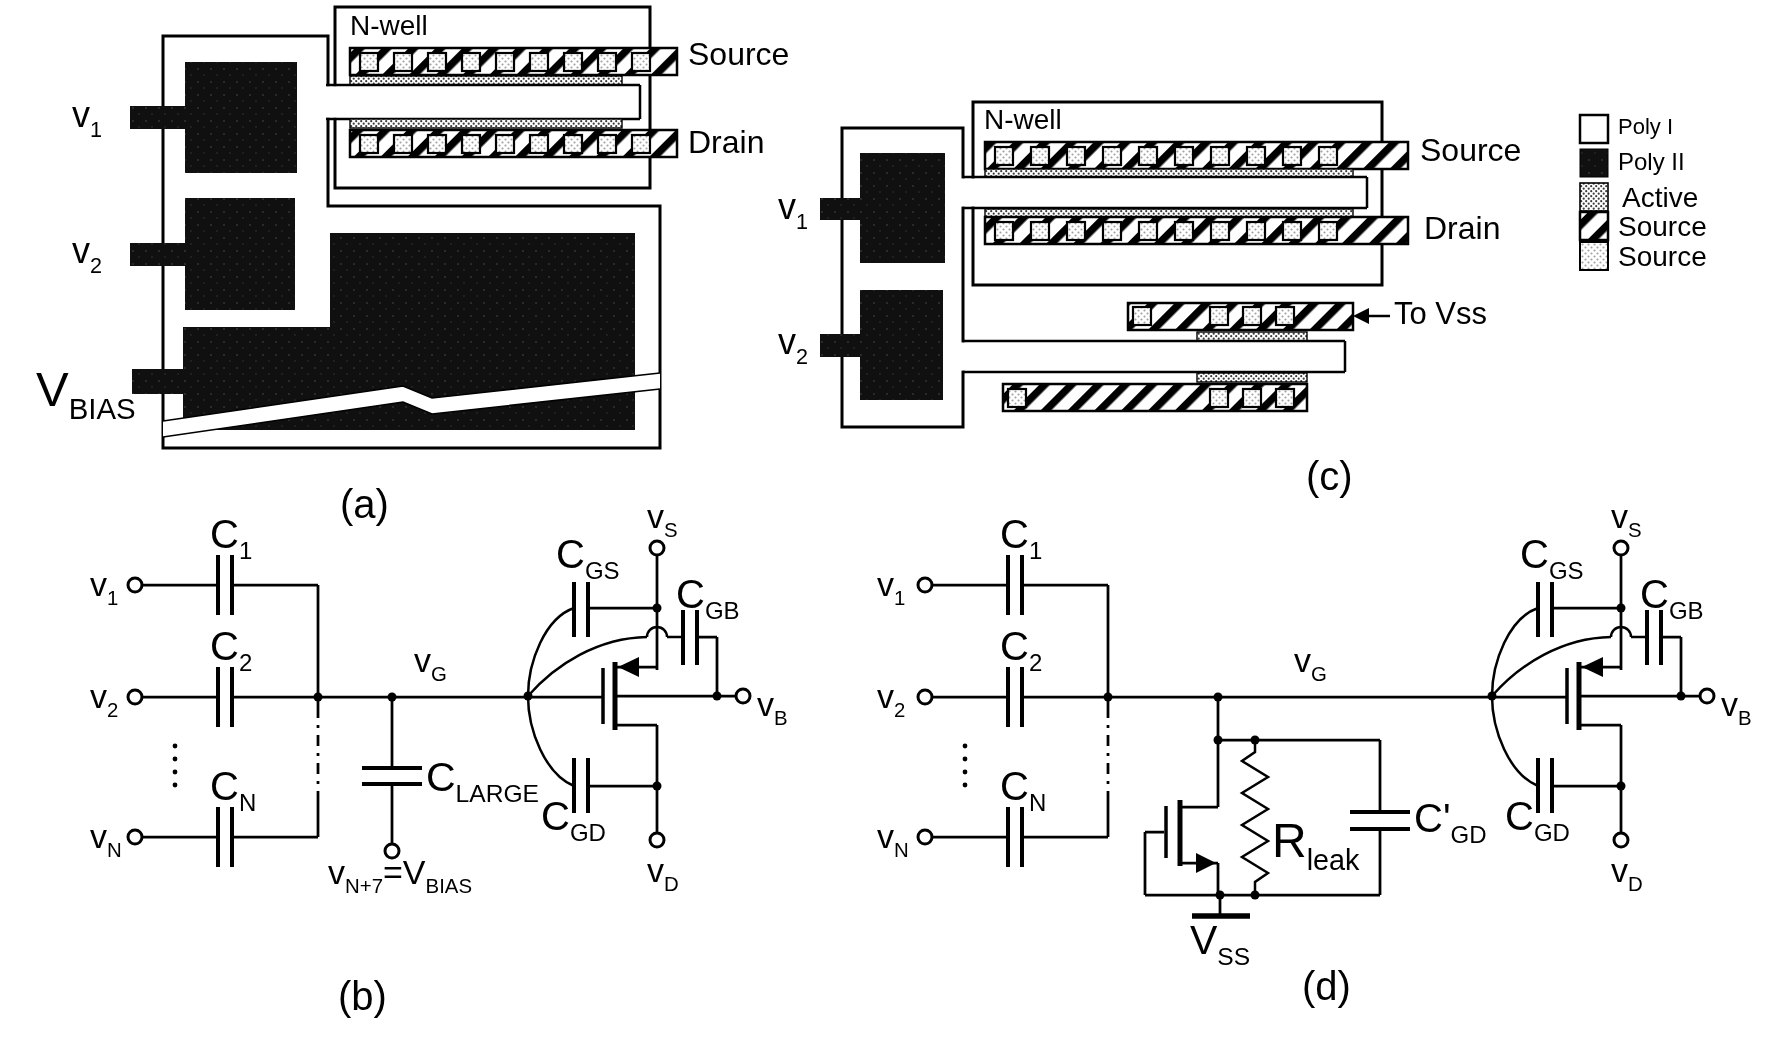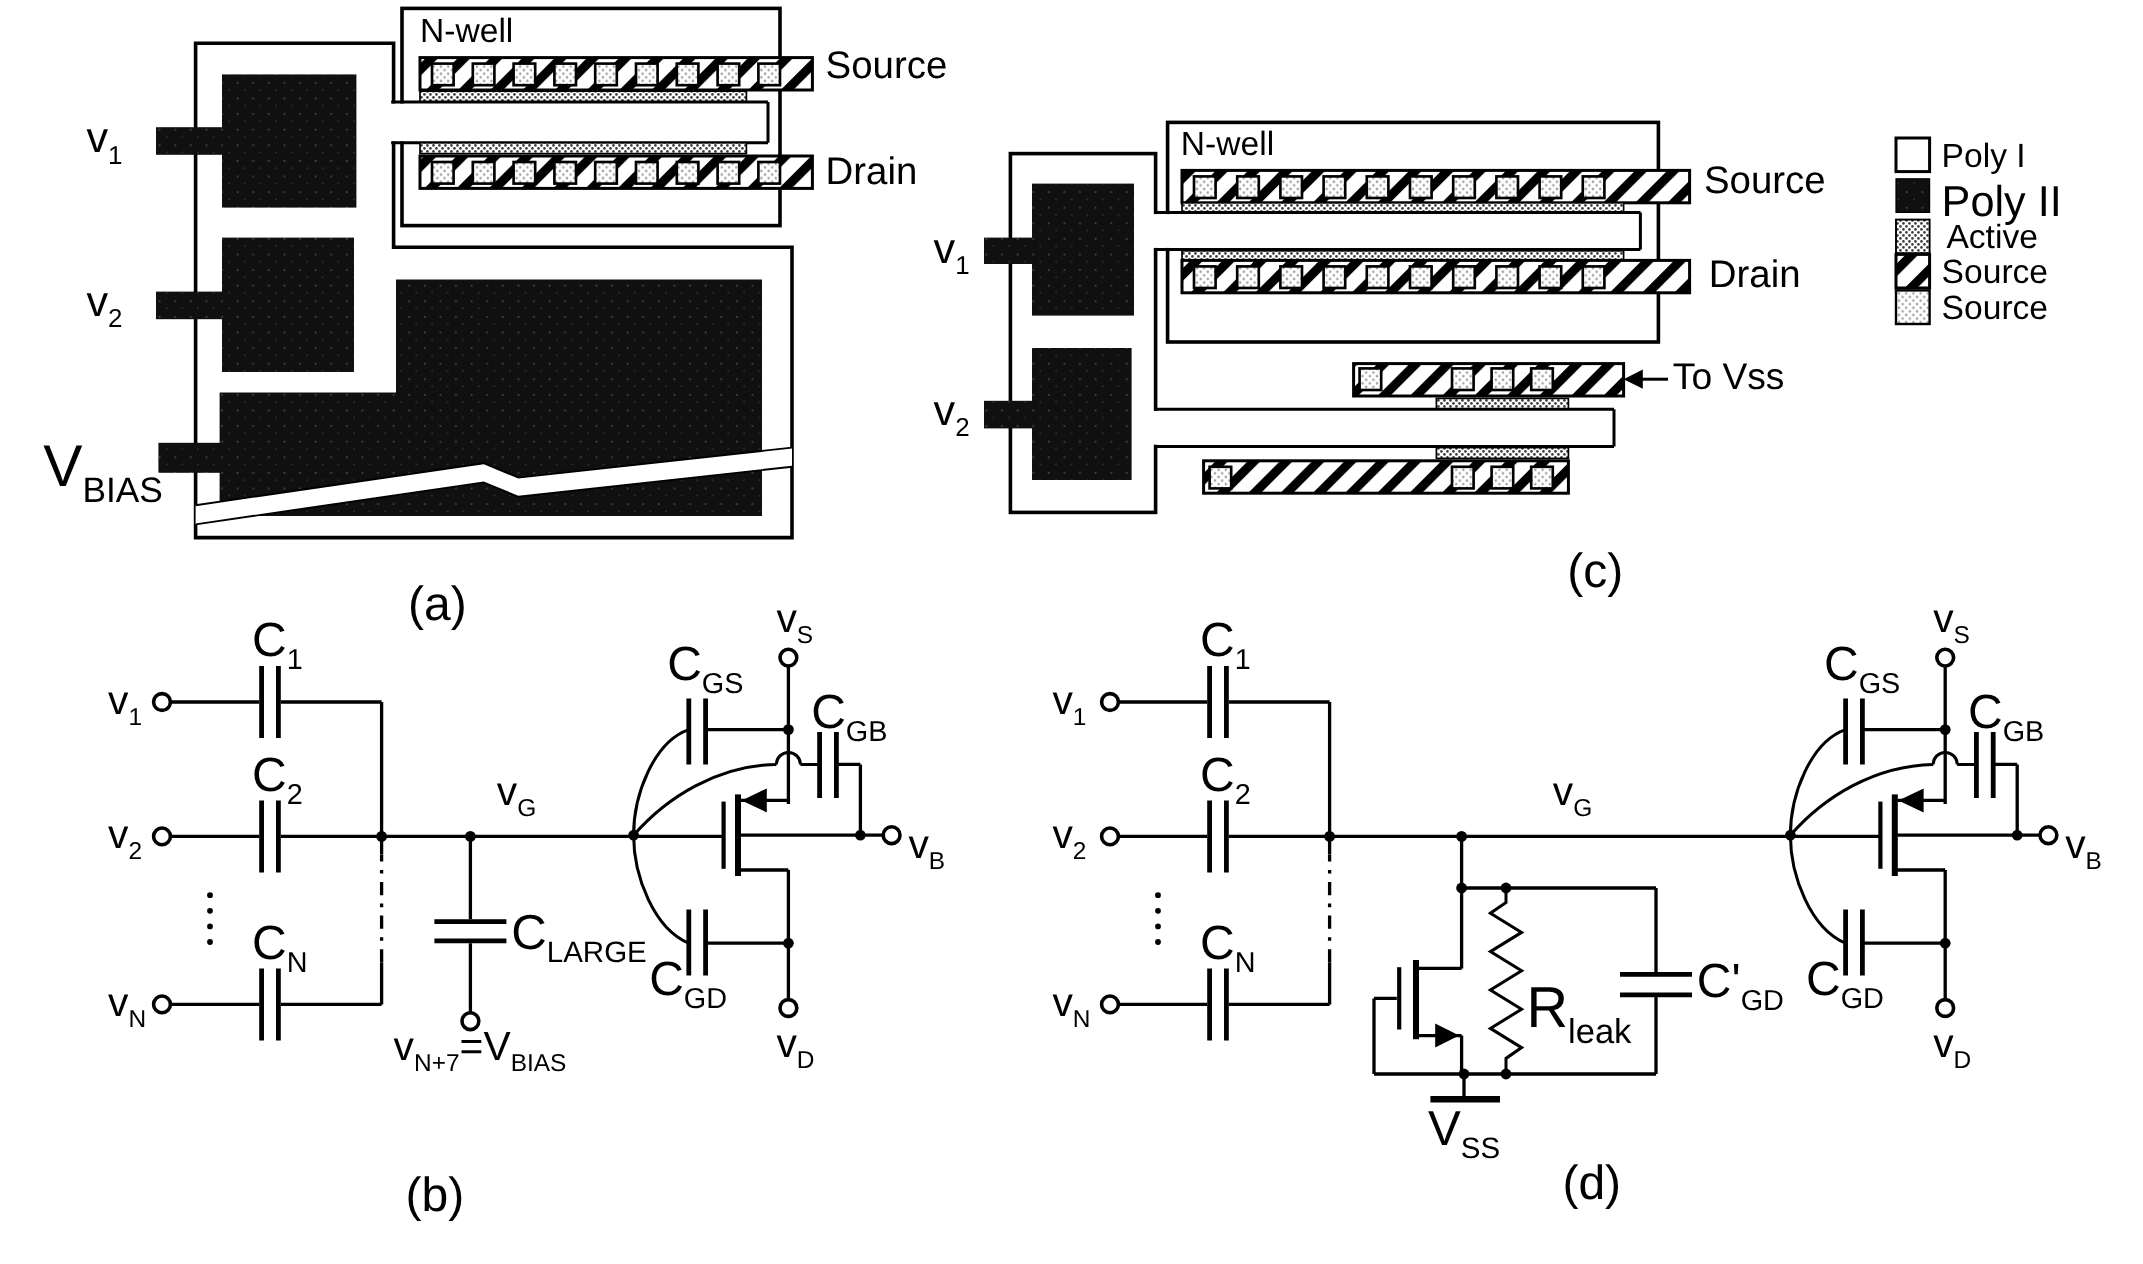--- a/index.html
+++ b/index.html
@@ -278,22 +278,22 @@
 <span class="lb" style="left:340px;top:484px;font-size:40px"><span>(a)</span></span>
 
 <span class="lb" style="left:984px;top:106px;font-size:28px"><span>N-well</span></span>
 <span class="lb" style="left:1420px;top:134px;font-size:32px"><span>Source</span></span>
 <span class="lb" style="left:1424px;top:212px;font-size:32px"><span>Drain</span></span>
 <span class="lb" style="left:1394px;top:298px;font-size:31px"><span>To Vss</span></span>
 <span class="lb" style="left:778px;top:189px;font-size:36px"><span>v</span><span class="s">1</span></span>
 <span class="lb" style="left:778px;top:324px;font-size:36px"><span>v</span><span class="s">2</span></span>
 <span class="lb" style="left:1306px;top:456px;font-size:40px"><span>(c)</span></span>
 
-<span class="lb" style="left:1618px;top:116px;font-size:28px"><span>Poly I</span></span>
-<span class="lb" style="left:1618px;top:150px;font-size:36px"><span>Poly II</span></span>
+<span class="lb" style="left:1618px;top:116px;font-size:22px"><span>Poly I</span></span>
+<span class="lb" style="left:1618px;top:150px;font-size:24px"><span>Poly II</span></span>
 <span class="lb" style="left:1622px;top:184px;font-size:28px"><span>Active</span></span>
 <span class="lb" style="left:1618px;top:213px;font-size:28px"><span>Source</span></span>
 <span class="lb" style="left:1618px;top:243px;font-size:28px"><span>Source</span></span>
 
 <span class="lb" style="left:90px;top:567px;font-size:34px"><span>v</span><span class="s">1</span></span>
 <span class="lb" style="left:90px;top:679px;font-size:34px"><span>v</span><span class="s">2</span></span>
 <span class="lb" style="left:90px;top:819px;font-size:34px"><span>v</span><span class="s">N</span></span>
 <span class="lb" style="left:210px;top:514px;font-size:40px"><span>C</span><span class="s">1</span></span>
 <span class="lb" style="left:210px;top:626px;font-size:40px"><span>C</span><span class="s">2</span></span>
 <span class="lb" style="left:210px;top:766px;font-size:40px"><span>C</span><span class="s">N</span></span>

